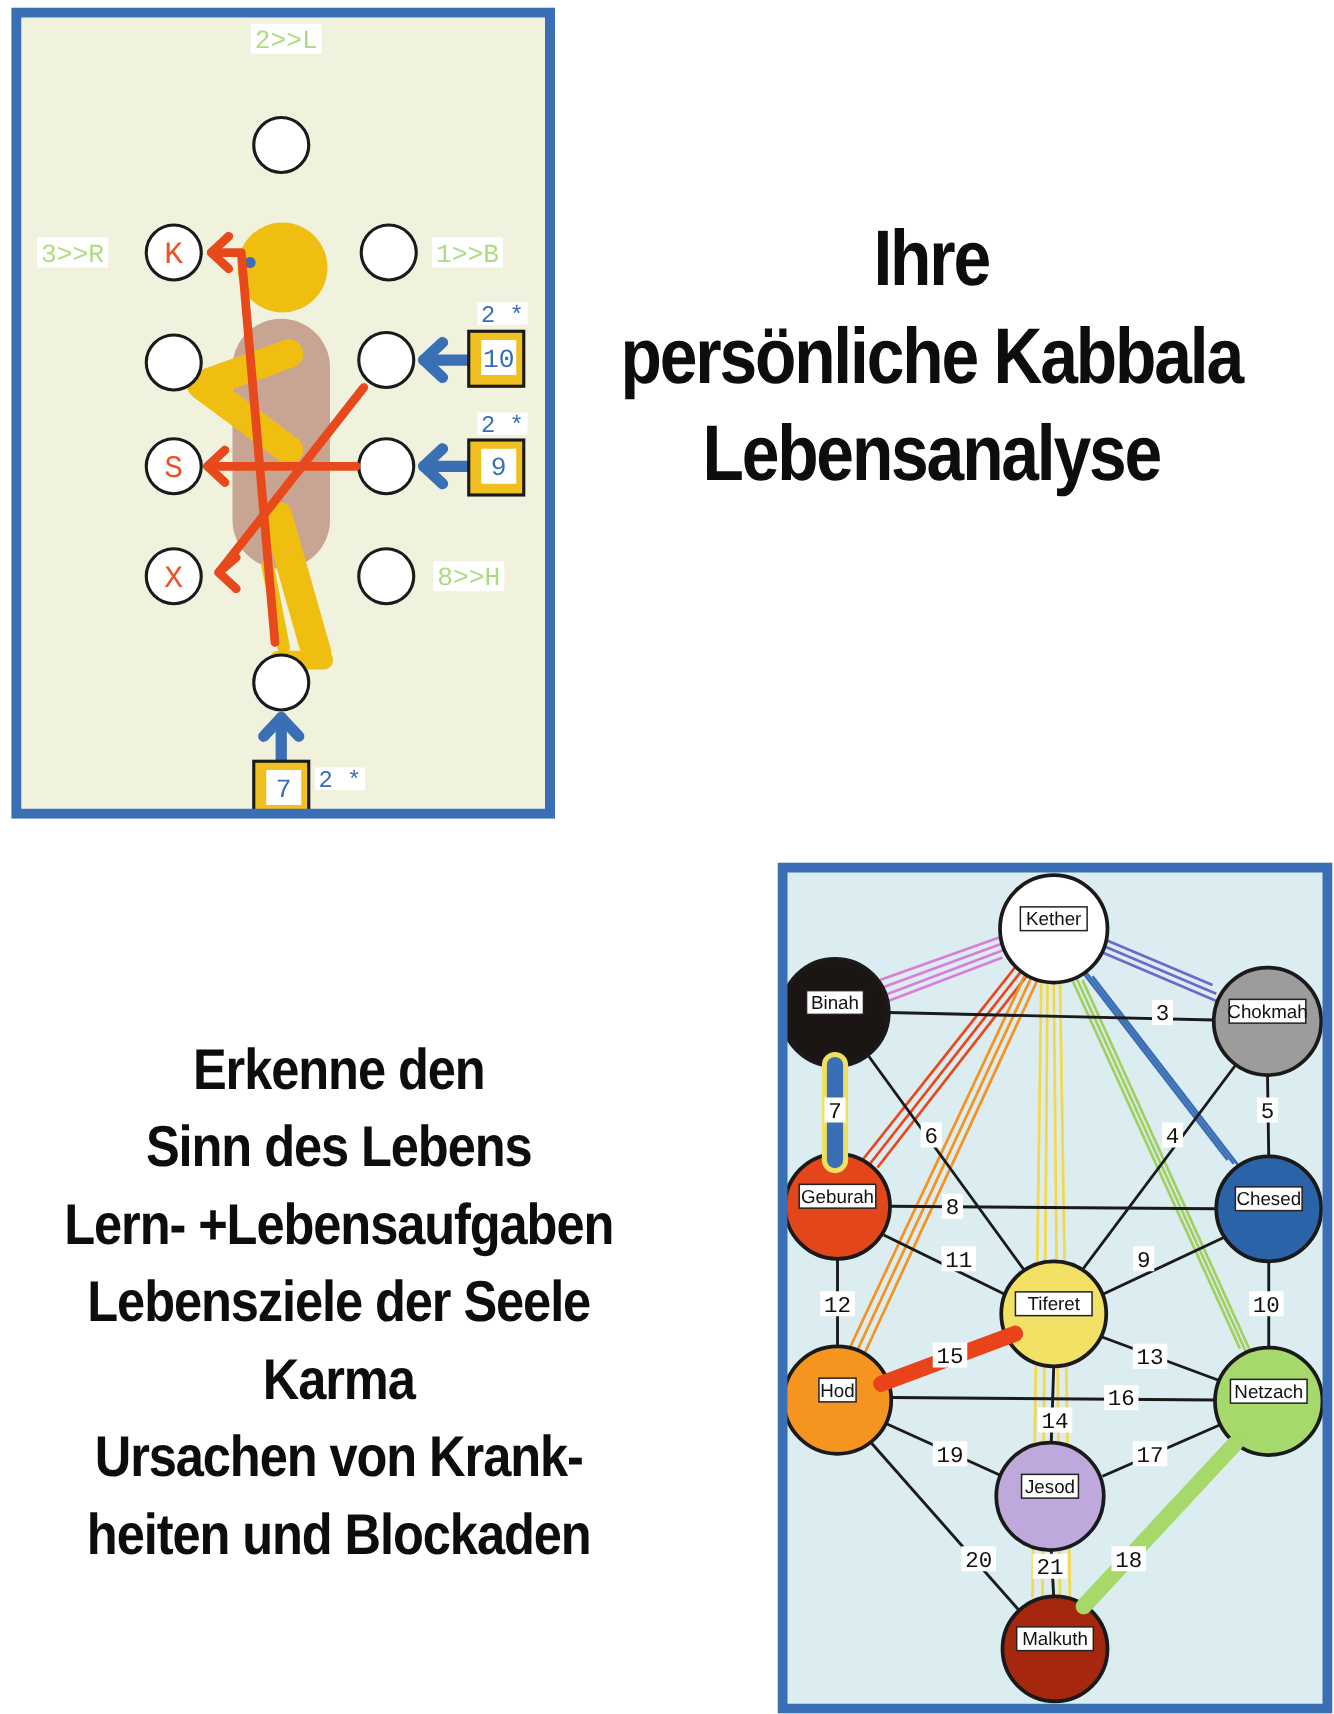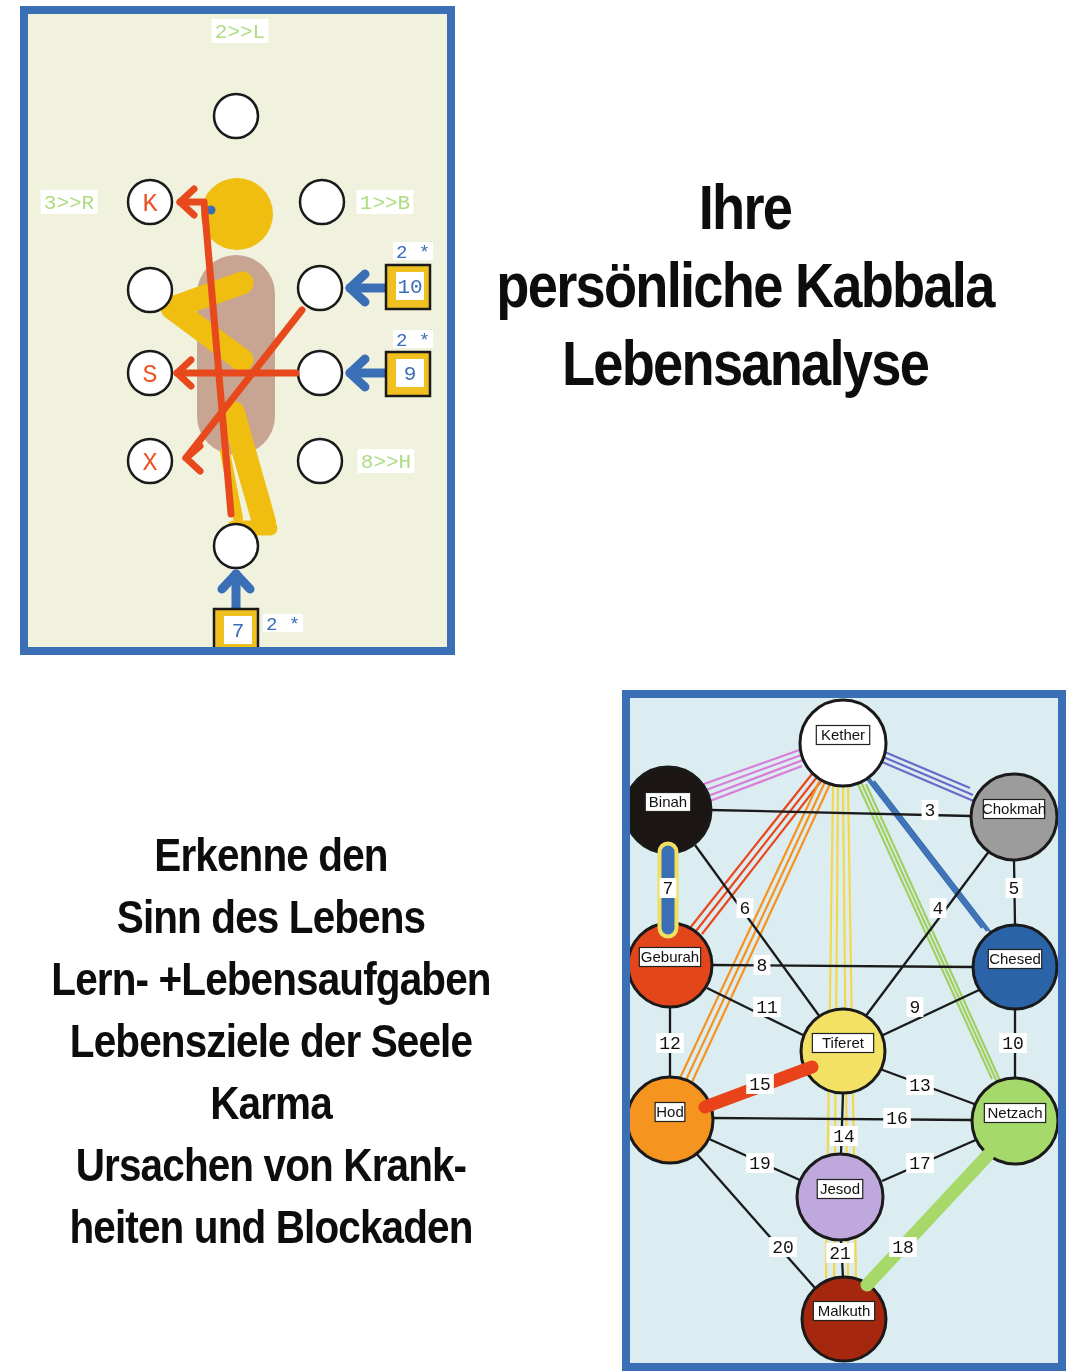--- a/index.html
+++ b/index.html
@@ -5,21 +5,21 @@
   html,body{margin:0;padding:0;background:#ffffff;}
   .page{position:relative;width:1067px;height:1371px;background:#ffffff;
         font-family:"Liberation Sans",sans-serif;overflow:hidden;}
   .title-block{position:absolute;left:445px;top:168px;width:600px;text-align:center;
         font-weight:bold;font-size:63px;line-height:78px;color:#0d0d0d;
         transform:scaleX(.86);letter-spacing:-2px;}
   .benefits-block{position:absolute;left:-14px;top:824px;width:570px;text-align:center;
         font-weight:bold;font-size:46px;line-height:62px;color:#0d0d0d;
         transform:scaleX(.88);letter-spacing:-1px;}
   .panel{position:absolute;}
-  #figure-panel{left:20px;top:6px;width:435px;height:649px;}
+  #figure-panel{left:9px;top:6px;width:435px;height:649px;}
   #tree-panel{left:622px;top:690px;width:444px;height:681px;}
   svg text{user-select:none;}
 </style>
 </head>
 <body>
 
 <div class="page">
   <div class="title-block">
     <div>Ihre</div>
     <div>persönliche Kabbala</div>

